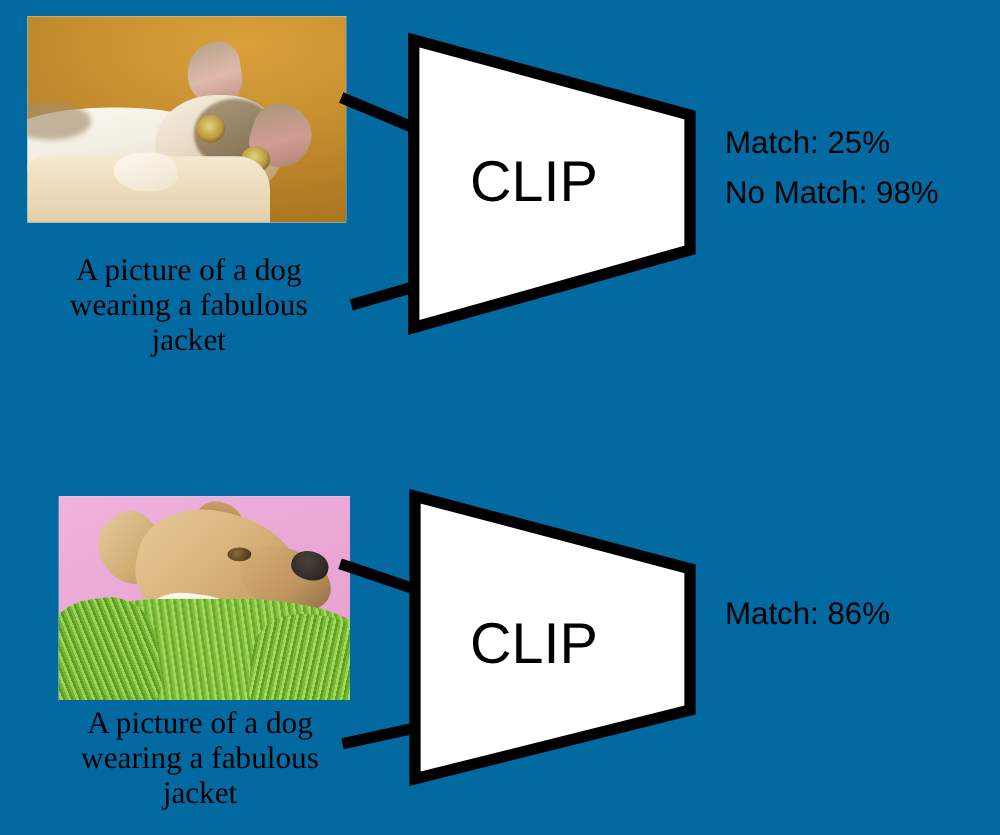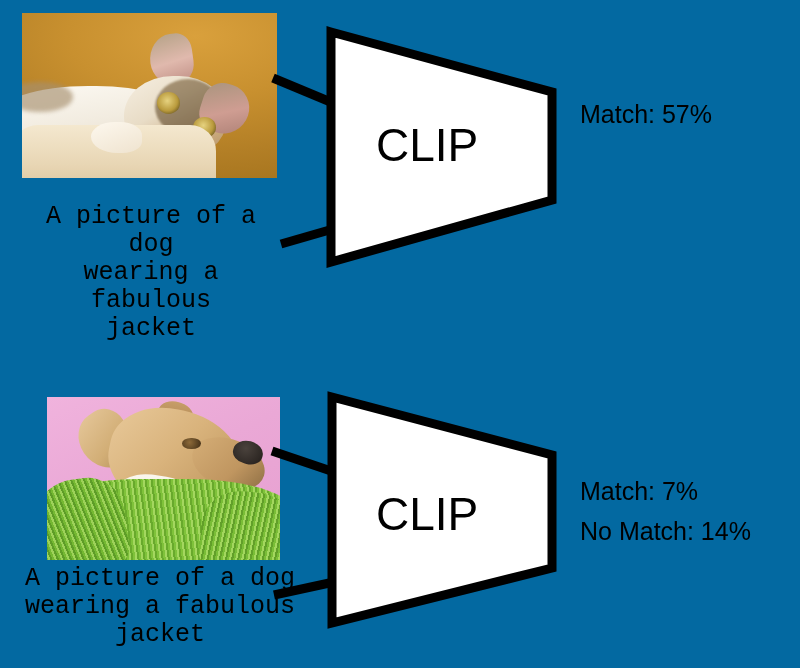--- a/index.html
+++ b/index.html
@@ -252,21 +252,21 @@
     pointer-events: none;
   }
 
   
   .caption {
     position: absolute;
     text-align: center;
     font-size: 25px;
     line-height: 1.12;
     color: #000000;
-    font-family: Liberation Mono, monospace;
+    font-family: Liberation Serif, serif;
     white-space: pre-line;
   }
   #caption-top   { left: 16px; top: 203px; width: 270px; }
   #caption-bottom{ left: 20px; top: 565px; width: 280px; }
 
   .score {
     position: absolute;
     font-size: 25px;
     color: #000000;
     font-family: "Liberation Sans", sans-serif;
@@ -350,18 +350,18 @@
   <div class="clip-label" id="clip-label-top">CLIP</div>
   <div class="clip-label" id="clip-label-bot">CLIP</div>
 
   <div class="caption" id="caption-top">A picture of a dog
 wearing a fabulous
 jacket</div>
   <div class="caption" id="caption-bottom">A picture of a dog
 wearing a fabulous
 jacket</div>
 
-  <div class="score" id="score-top-match">Match: 57%</div>
-  <div class="score" id="score-bot-match">Match: 7%</div>
-  <div class="score" id="score-bot-nomatch">No Match: 14%</div>
+  <div class="score" id="score-top-match">Match: 25%</div>
+  <div class="score" id="score-top-nomatch">No Match: 98%</div>
+  <div class="score" id="score-bot-match">Match: 86%</div>
 
 
 </div>
 
 </body></html>

